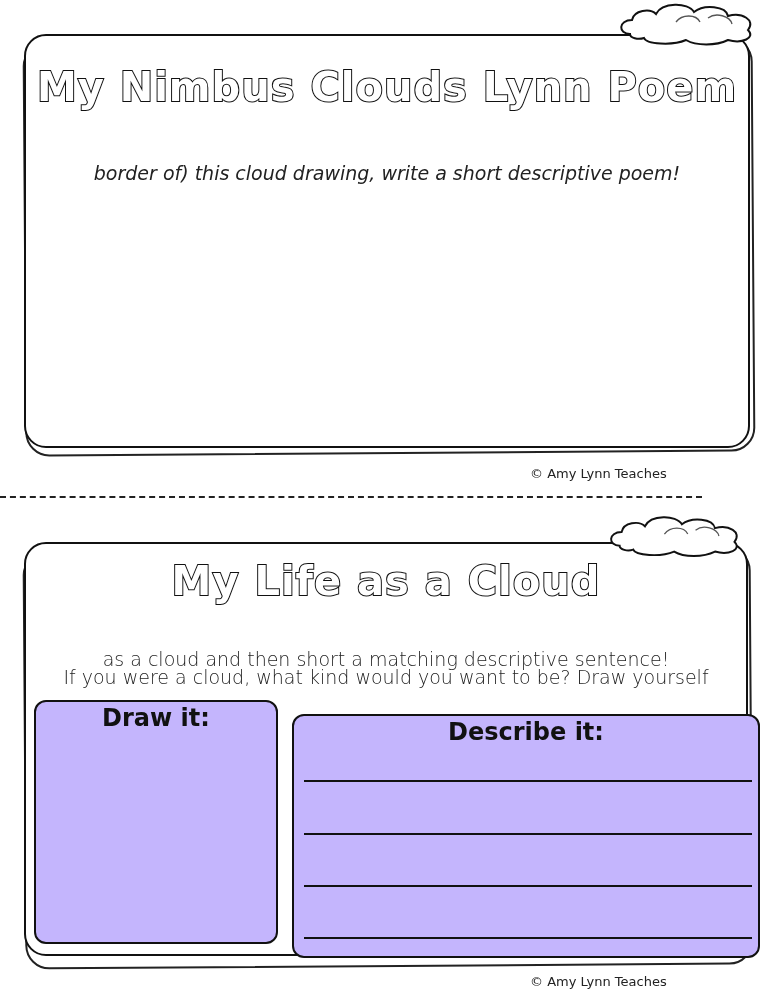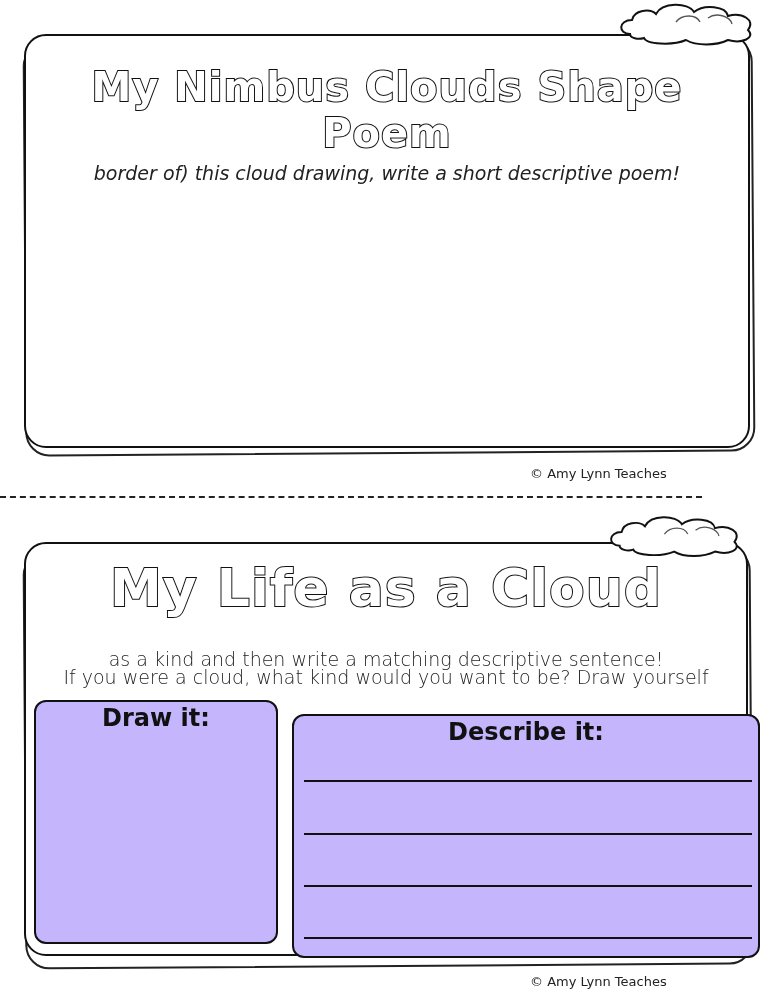--- a/index.html
+++ b/index.html
@@ -15,38 +15,38 @@
   .sub-box{position:absolute;border:2px solid #111;border-radius:12px;box-sizing:border-box;background:#c4b5fd;}
   .sub-label{position:absolute;left:0;right:0;top:2px;text-align:center;font-weight:bold;font-size:24px;font-family:"DejaVu Sans",sans-serif;color:#111;}
   .write-line{position:absolute;left:10px;right:6px;height:0;border-top:2px solid #111;}
 </style>
 </head>
 <body>
 
 <div>
   <div class="card-shadow" style="left:24px;top:40px;width:730px;height:414px;transform:rotate(-0.4deg);"></div>
   <div class="card" style="left:24px;top:34px;width:726px;height:414px;">
-    <div class="bubble-title" style="top:28px;font-size:40px;">My Nimbus Clouds Shape Poem</div>
+    <div class="bubble-title" style="top:28px;font-size:40px;">My Nimbus Clouds Lynn Poem</div>
     <div class="instr" style="top:124px;font-size:19px;font-style:italic;">border of) this cloud drawing, write a short descriptive poem!</div>
   </div>
   <svg class="cloud" style="left:616px;top:0px;" width="150" height="46" viewBox="0 0 150 46">
     <path d="M14 34 C2 34 2 20 16 20 C18 10 34 8 40 14 C46 2 72 2 78 12 C88 4 110 6 112 16 C126 12 140 20 132 30 C140 38 126 44 112 40 C100 46 80 46 70 40 C56 46 30 44 28 38 C22 40 14 38 14 34 Z" fill="#fff" stroke="#111" stroke-width="2"></path>
     <path d="M60 22 C66 14 80 14 84 22 M92 18 C100 12 114 16 116 24" fill="none" stroke="#555" stroke-width="1.3"></path>
   </svg>
   <div class="copyright" style="left:530px;top:466px;">© Amy Lynn Teaches</div>
 </div>
 
 <div class="dashed"></div>
 
 <div>
   <div class="card-shadow" style="left:24px;top:549px;width:728px;height:418px;transform:rotate(-0.4deg);"></div>
   <div class="card" style="left:24px;top:542px;width:724px;height:414px;">
-    <div class="bubble-title" style="top:14px;font-size:52px;">My Life as a Cloud</div>
+    <div class="bubble-title" style="top:14px;font-size:40px;">My Life as a Cloud</div>
     <div class="instr" style="top:76px;font-size:19px;margin-top:44px;">If you were a cloud, what kind would you want to be? Draw yourself</div>
-    <div class="instr" style="top:102px;font-size:19px;">as a kind and then write a matching descriptive sentence!</div>
+    <div class="instr" style="top:102px;font-size:19px;">as a cloud and then short a matching descriptive sentence!</div>
 
     <div class="sub-box" style="left:8px;top:156px;width:244px;height:244px;">
       <div class="sub-label">Draw it:</div>
     </div>
 
     <div class="sub-box" style="left:266px;top:170px;width:468px;height:244px;">
       <div class="sub-label">Describe it:</div>
       <div class="write-line" style="top:64px;"></div>
       <div class="write-line" style="top:117px;"></div>
       <div class="write-line" style="top:169px;"></div>

